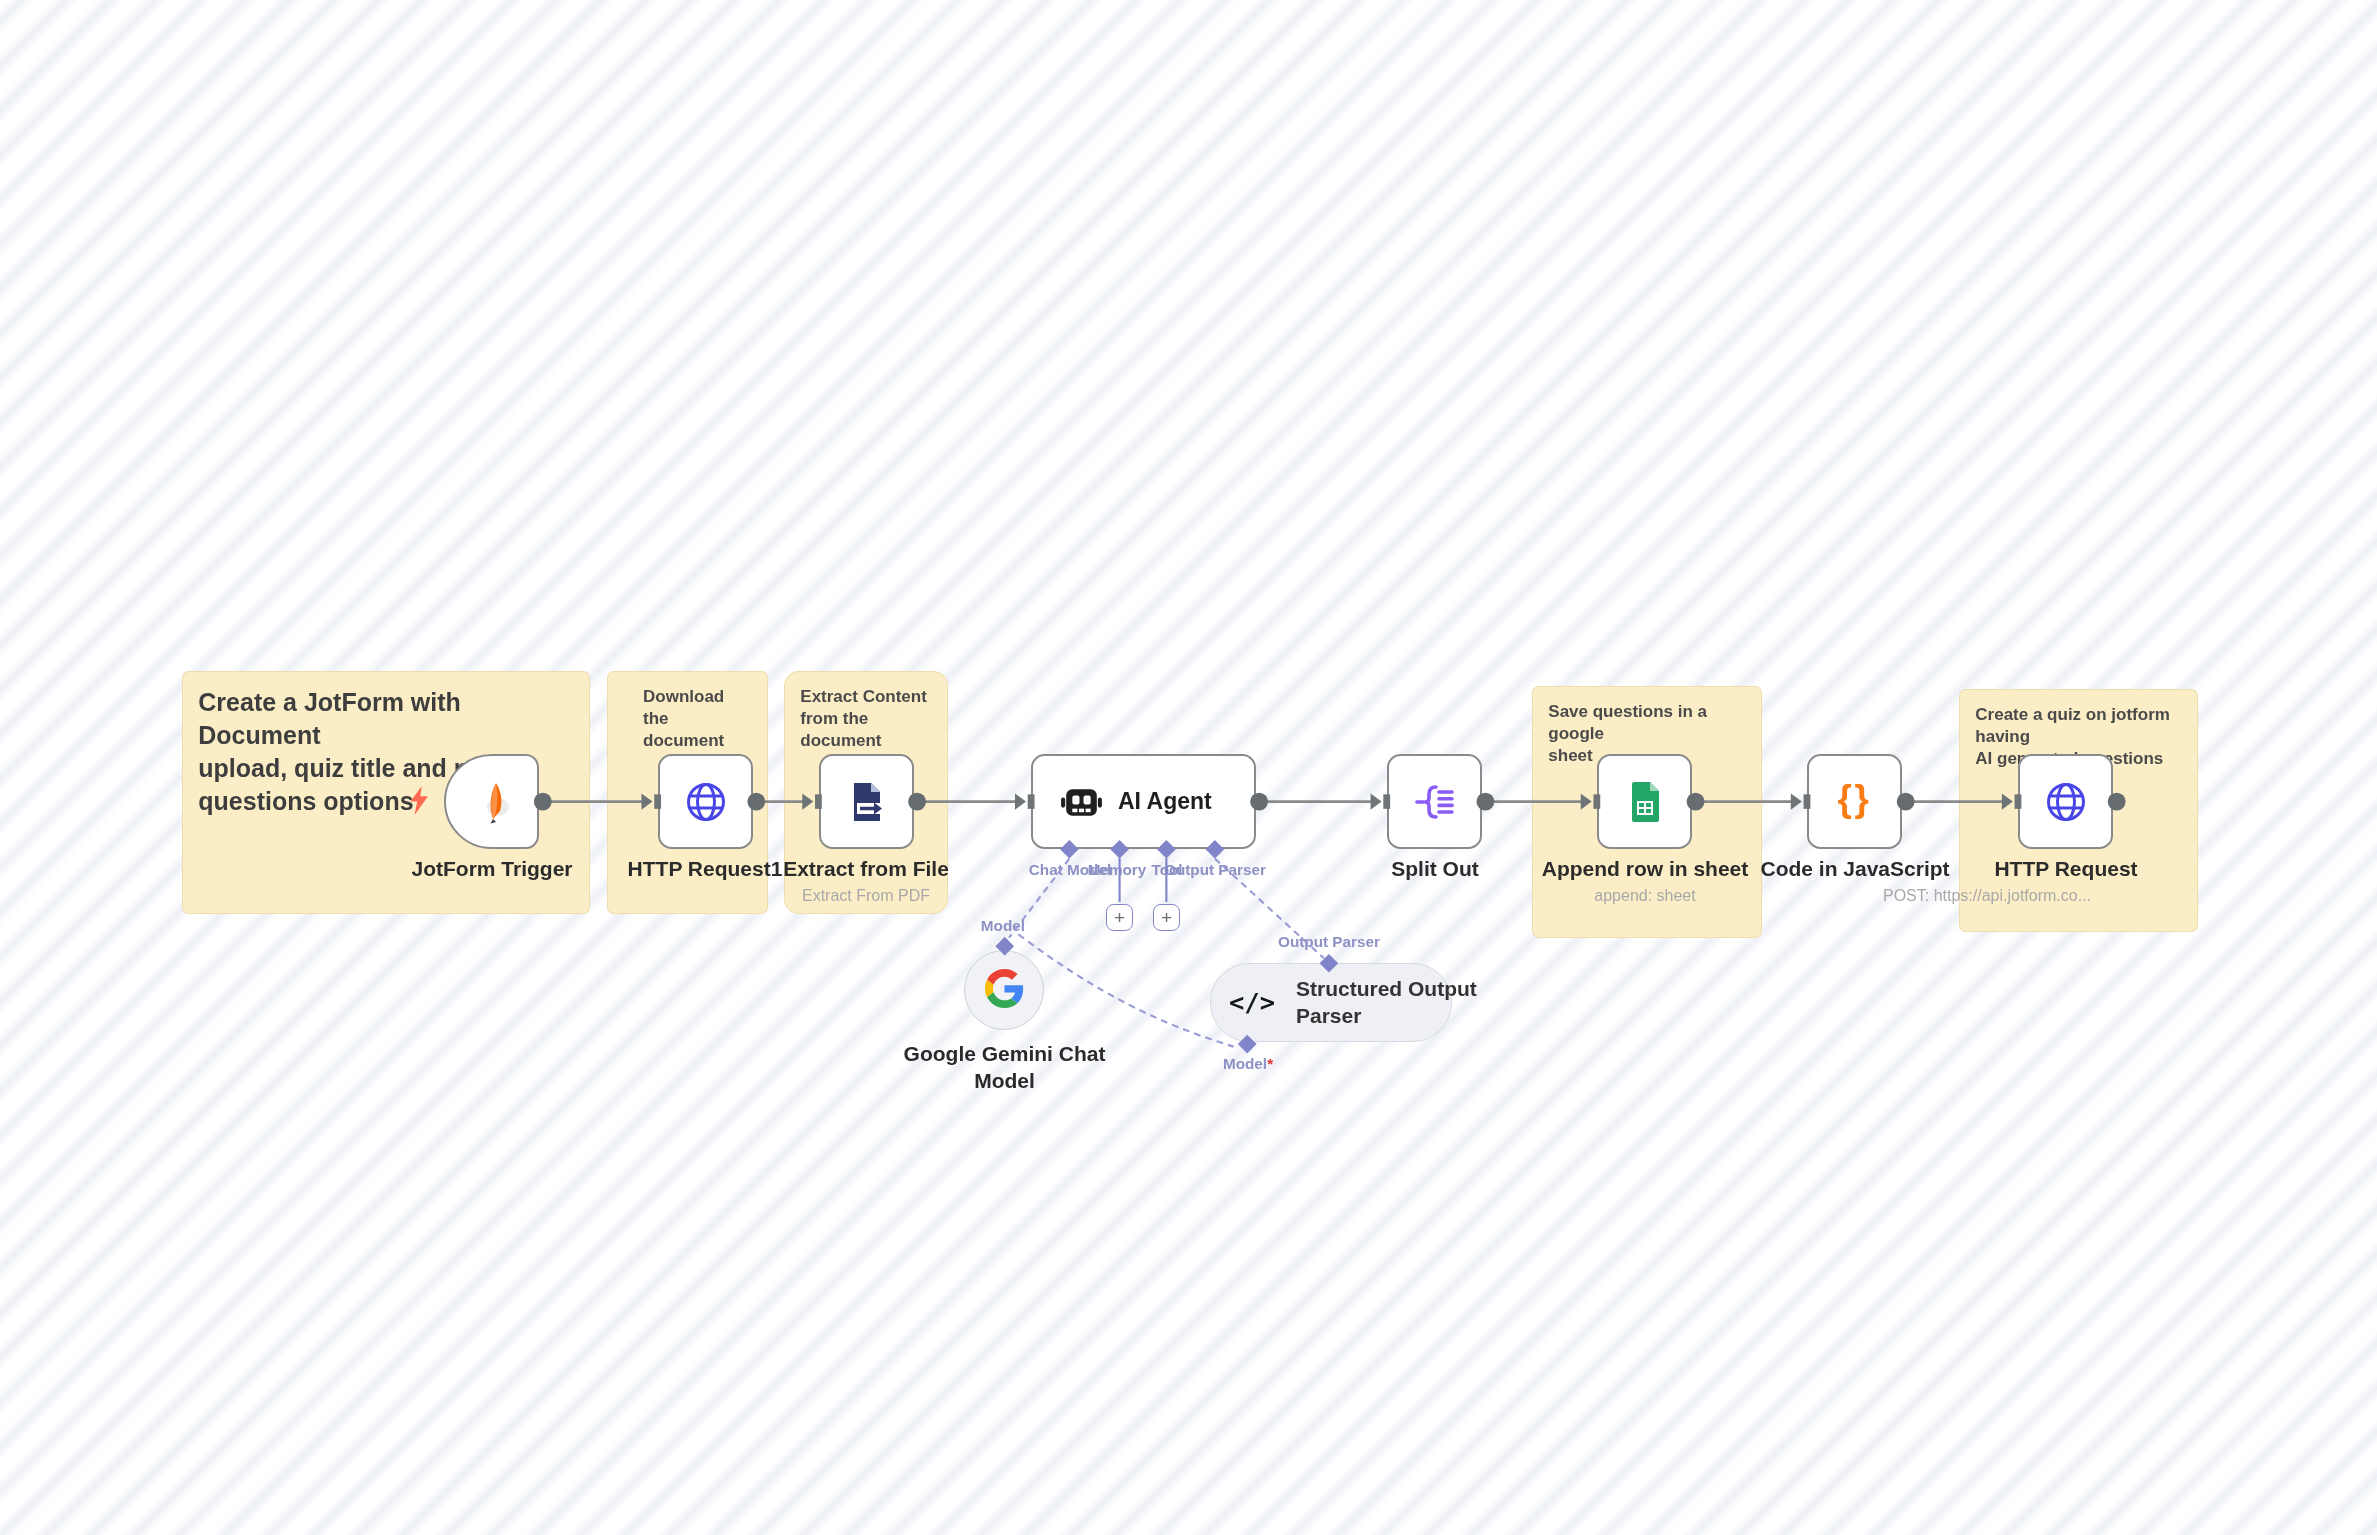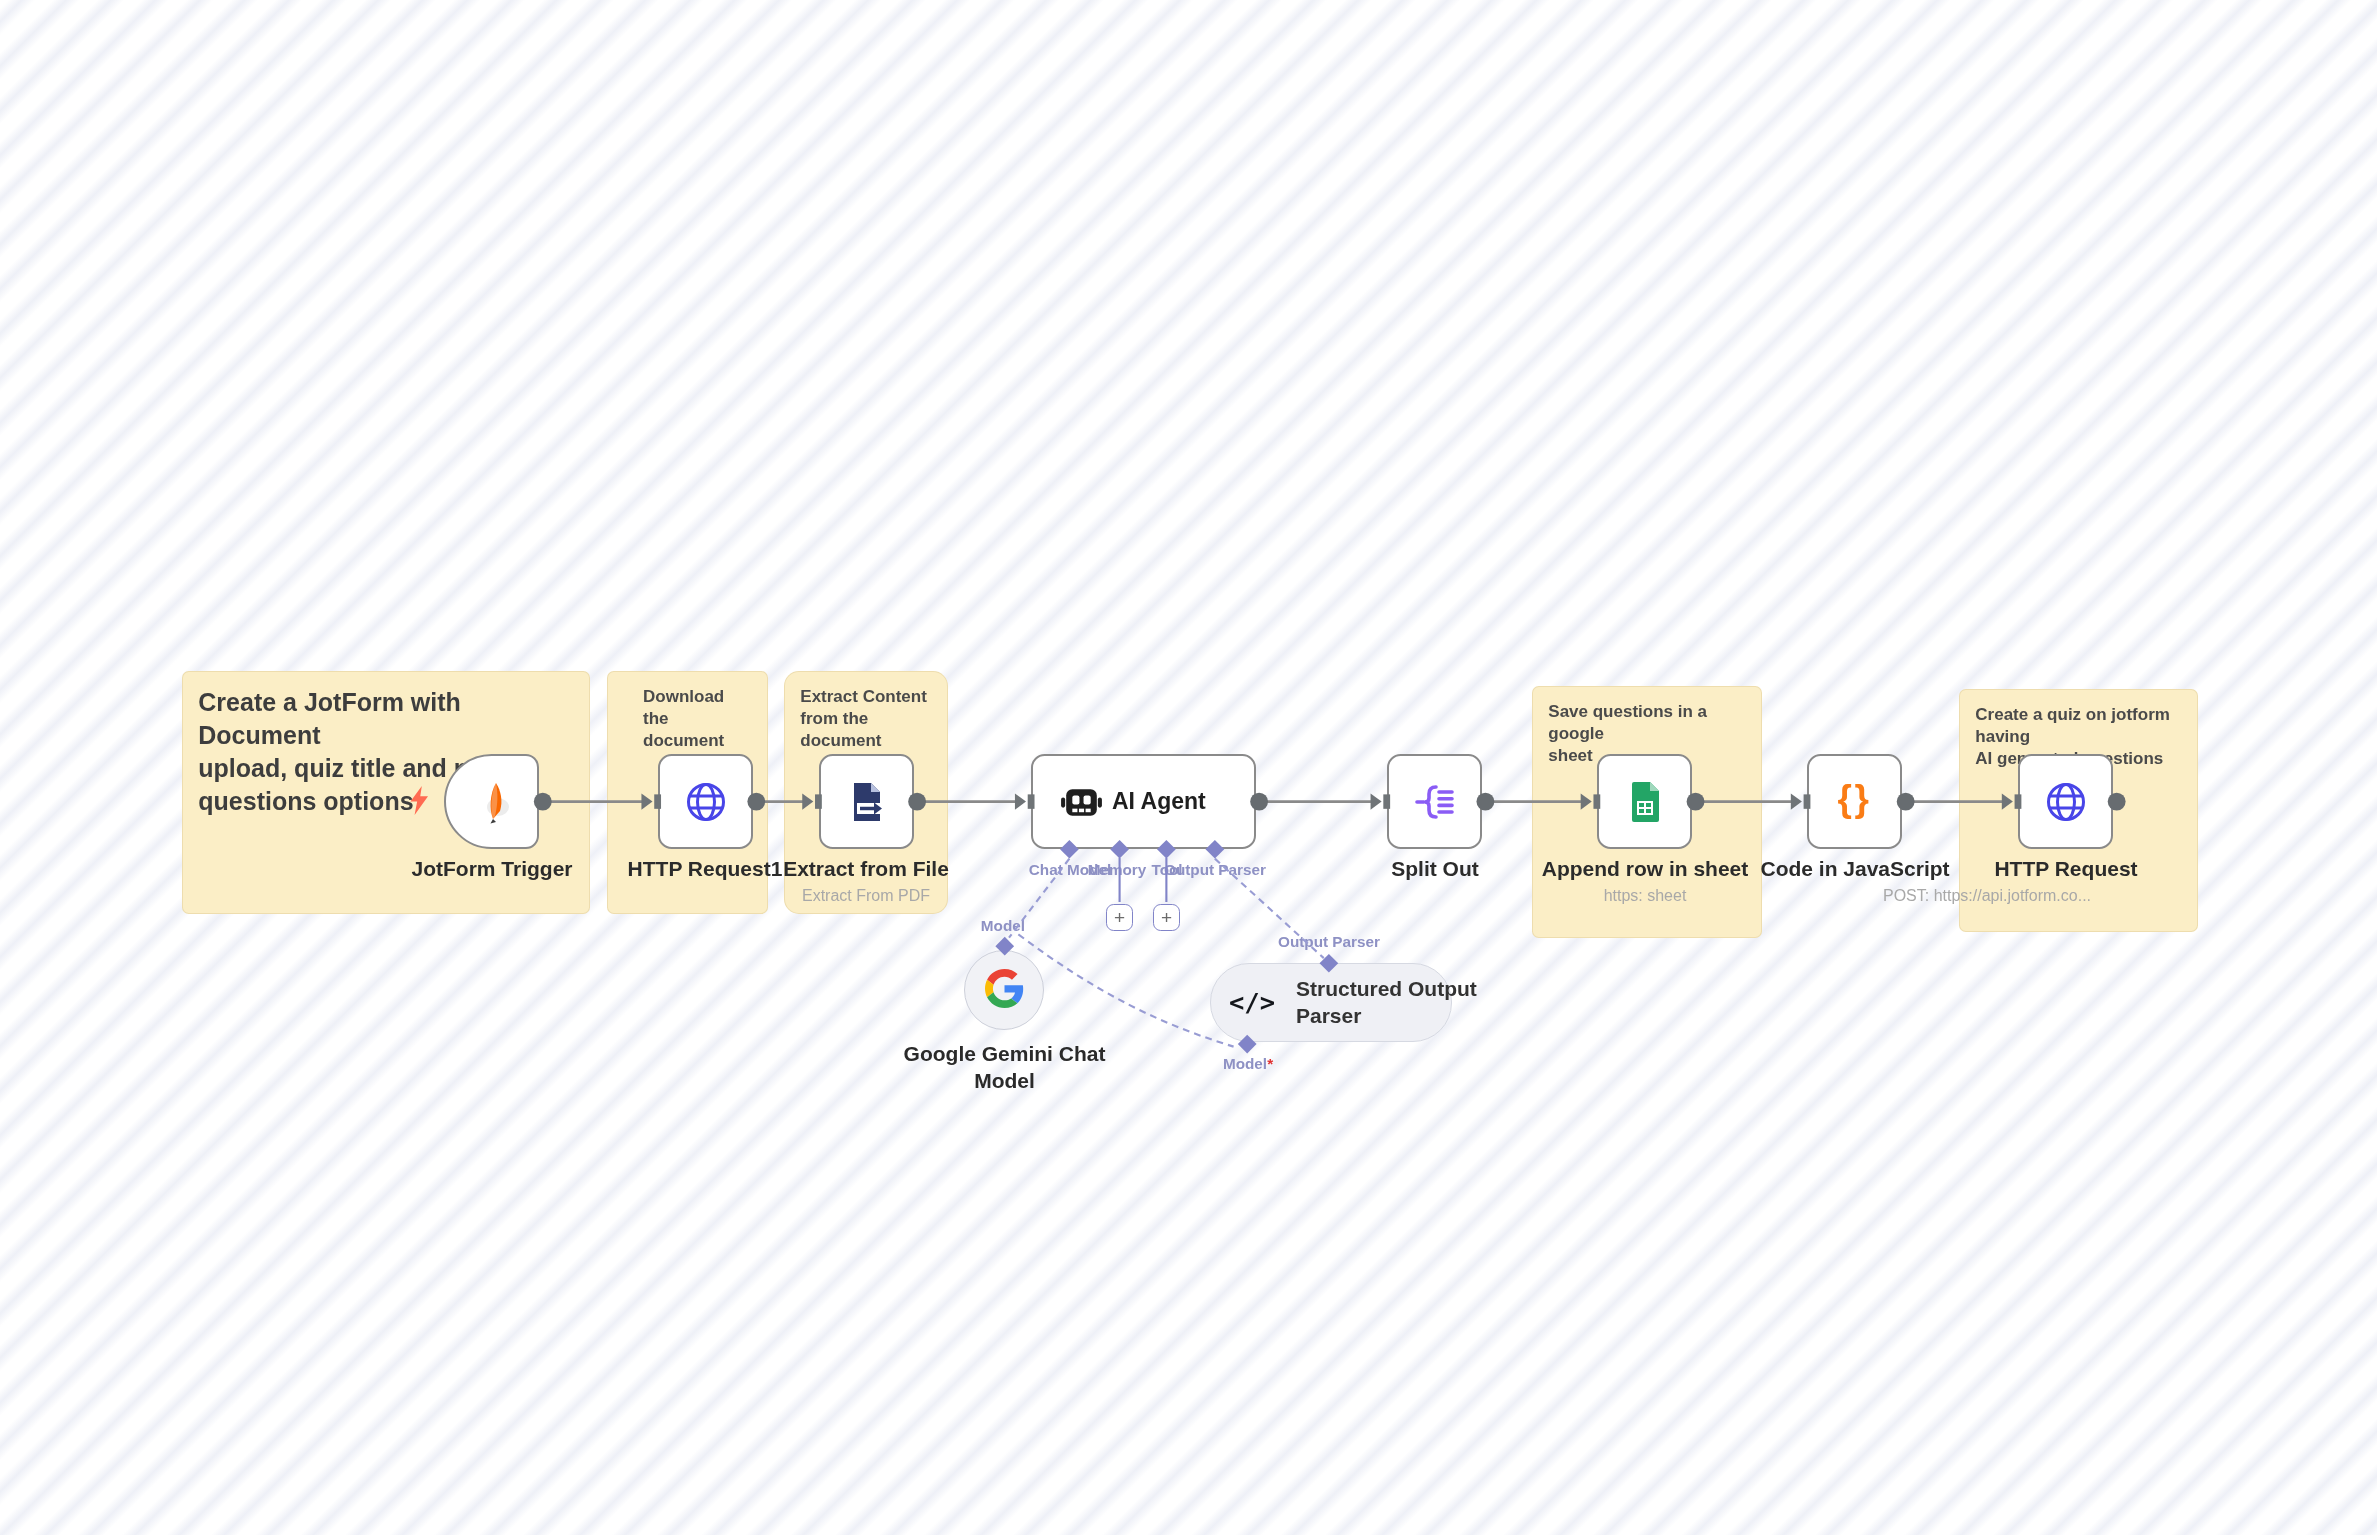--- a/index.html
+++ b/index.html
@@ -126,21 +126,21 @@
       <svg width="48" height="48" viewBox="0 0 48 48">
         <path d="M11 5h17l9 9v29H11z" fill="#2d3a6b"></path>
         <path d="M28 5l9 9h-9z" fill="#b7c0de"></path>
         <rect x="14" y="25" width="30" height="11" fill="#ffffff"></rect>
         <path d="M17 30.5h17" stroke="#2d3a6b" stroke-width="3.5"></path>
         <path d="M31 24.5l8 6-8 6z" fill="#2d3a6b"></path>
       </svg>
     </span>
   </div>
 
-  <div class="node" style="left:1031px;top:754px;width:225px;height:95px;justify-content:flex-start;padding-left:24px;gap:6px;">
+  <div class="node" style="left:1031px;top:754px;width:225px;height:95px;justify-content:flex-start;padding-left:24px;gap:12px;">
     <span class="icon">
       <svg width="49" height="49" viewBox="0 0 48 48">
         <rect x="9" y="12" width="30" height="26" rx="6" fill="#1f1f1f"></rect>
         <rect x="4" y="20" width="4" height="10" rx="2" fill="#1f1f1f"></rect>
         <rect x="40" y="20" width="4" height="10" rx="2" fill="#1f1f1f"></rect>
         <rect x="15" y="18" width="7" height="9" rx="2" fill="#ffffff"></rect>
         <rect x="26" y="18" width="7" height="9" rx="2" fill="#ffffff"></rect>
         <rect x="15" y="31" width="5" height="3.5" fill="#ffffff"></rect>
         <rect x="21.5" y="31" width="5" height="3.5" fill="#ffffff"></rect>
         <rect x="28" y="31" width="5" height="3.5" fill="#ffffff"></rect>
@@ -183,21 +183,21 @@
       </svg>
     </span>
   </div>
 
   <div class="node-label" style="left:356px;top:857px;">JotForm Trigger</div>
   <div class="node-label" style="left:569px;top:857px;">HTTP Request1</div>
   <div class="node-label" style="left:730px;top:857px;">Extract from File</div>
   <div class="sub-label" style="left:713px;top:887px;">Extract From PDF</div>
   <div class="node-label" style="left:1299px;top:857px;">Split Out</div>
   <div class="node-label" style="left:1509px;top:857px;">Append row in sheet</div>
-  <div class="sub-label" style="left:1492px;top:887px;">https: sheet</div>
+  <div class="sub-label" style="left:1492px;top:887px;">append: sheet</div>
   <div class="node-label" style="left:1719px;top:857px;">Code in JavaScript</div>
   <div class="node-label" style="left:1930px;top:857px;">HTTP Request</div>
   <div class="sub-label" style="left:1834px;top:887px;">POST: https://api.jotform.co...</div>
 
   <div class="port-label" style="left:1002px;top:861px;">Chat Model</div>
   <div class="port-label" style="left:1049px;top:861px;">Memory</div>
   <div class="port-label" style="left:1099px;top:861px;">Tool</div>
   <div class="port-label" style="left:1147px;top:861px;">Output Parser</div>
 
   <div class="plus-btn" style="left:1106px;top:904px;">+</div>

